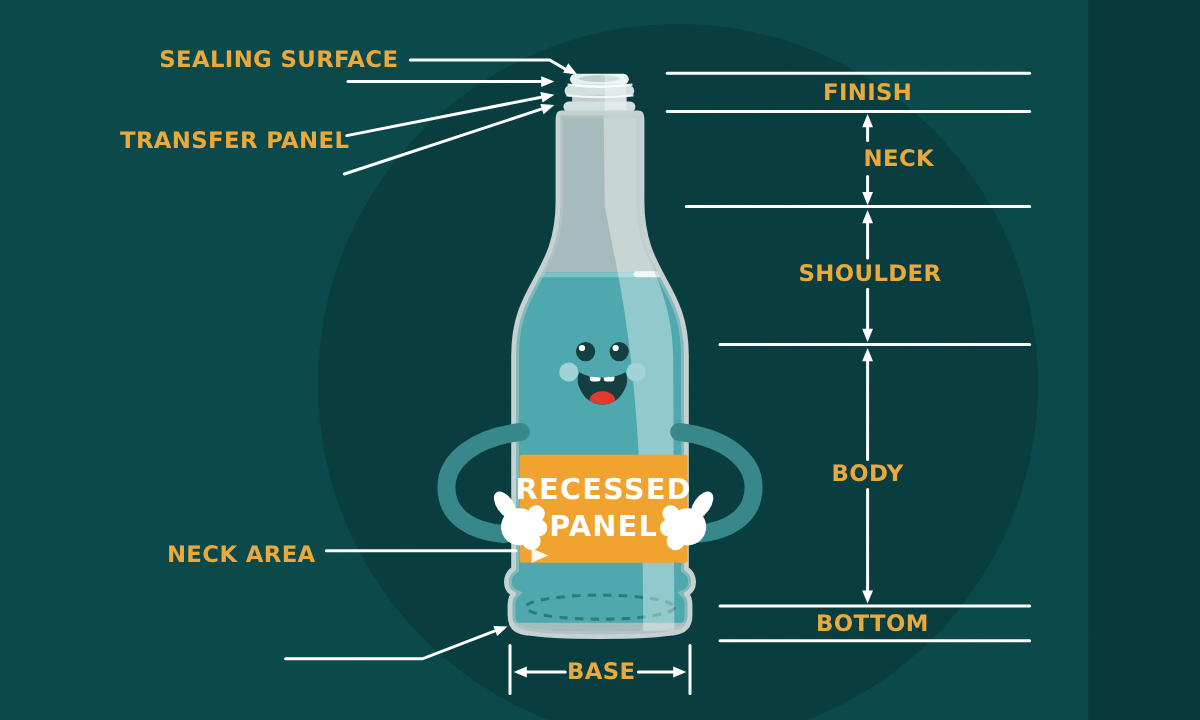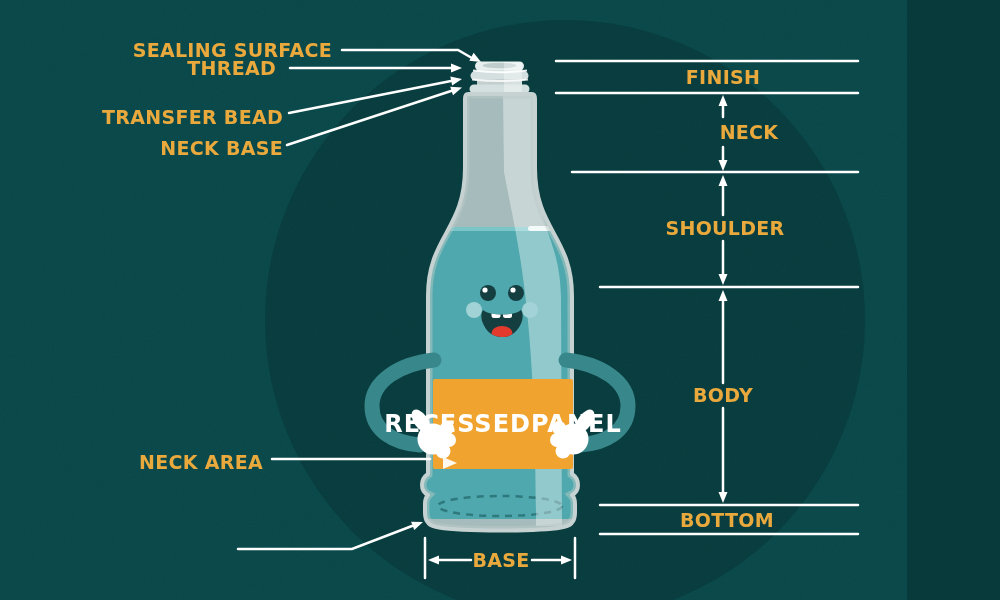--- a/index.html
+++ b/index.html
@@ -10,21 +10,21 @@
   }
   .art{position:absolute;left:0;top:0;width:1000px;height:600px;display:block;}
   .lbl{
     position:absolute;color:#E9A93C;font-weight:700;font-size:19px;
     line-height:20px;letter-spacing:.3px;white-space:nowrap;
   }
   .lbl.ra{text-align:right;}
   .lbl.ctr{transform:translateX(-50%);text-align:center;}
   .panel-text{
     position:absolute;left:433px;top:379px;width:140px;height:90px;
-    display:flex;flex-direction:row;align-items:center;justify-content:center;
+    display:flex;flex-direction:column;align-items:center;justify-content:center;
     color:#FFFFFF;font-weight:700;font-size:24px;line-height:31px;letter-spacing:1px;
   }
 </style>
 </head>
 <body>
 
 <div class="stage">
 
   <svg class="art" viewBox="0 0 1000 600">
     <defs>
@@ -146,23 +146,21 @@
       <polygon points="723,175 718.5,186 727.5,186"></polygon>
       <polygon points="723,285 718.5,274 727.5,274"></polygon>
       <polygon points="723,290 718.5,301 727.5,301"></polygon>
       <polygon points="723,503 718.5,492 727.5,492"></polygon>
       <polygon points="428,560 439,555.5 439,564.5"></polygon>
       <polygon points="572,560 561,555.5 561,564.5"></polygon>
     </g>
   </svg>
 
   <div class="lbl ra" style="left:130px;top:40px;width:202px;">SEALING SURFACE</div>
-  <div class="lbl ra" style="left:130px;top:58px;width:146px;">THREAD</div>
-  <div class="lbl ra" style="left:100px;top:107px;width:183px;">TRANSFER BEAD</div>
-  <div class="lbl ra" style="left:100px;top:138px;width:183px;">NECK BASE</div>
+  <div class="lbl ra" style="left:100px;top:107px;width:183px;">TRANSFER PANEL</div>
   <div class="lbl ra" style="left:100px;top:452px;width:163px;">NECK AREA</div>
 
   <div class="lbl ctr" style="left:723px;top:67px;">FINISH</div>
   <div class="lbl ctr" style="left:749px;top:122px;">NECK</div>
   <div class="lbl ctr" style="left:725px;top:218px;">SHOULDER</div>
   <div class="lbl ctr" style="left:723px;top:385px;">BODY</div>
   <div class="lbl ctr" style="left:727px;top:510px;">BOTTOM</div>
   <div class="lbl ctr" style="left:501px;top:550px;">BASE</div>
 
   <div class="panel-text">

